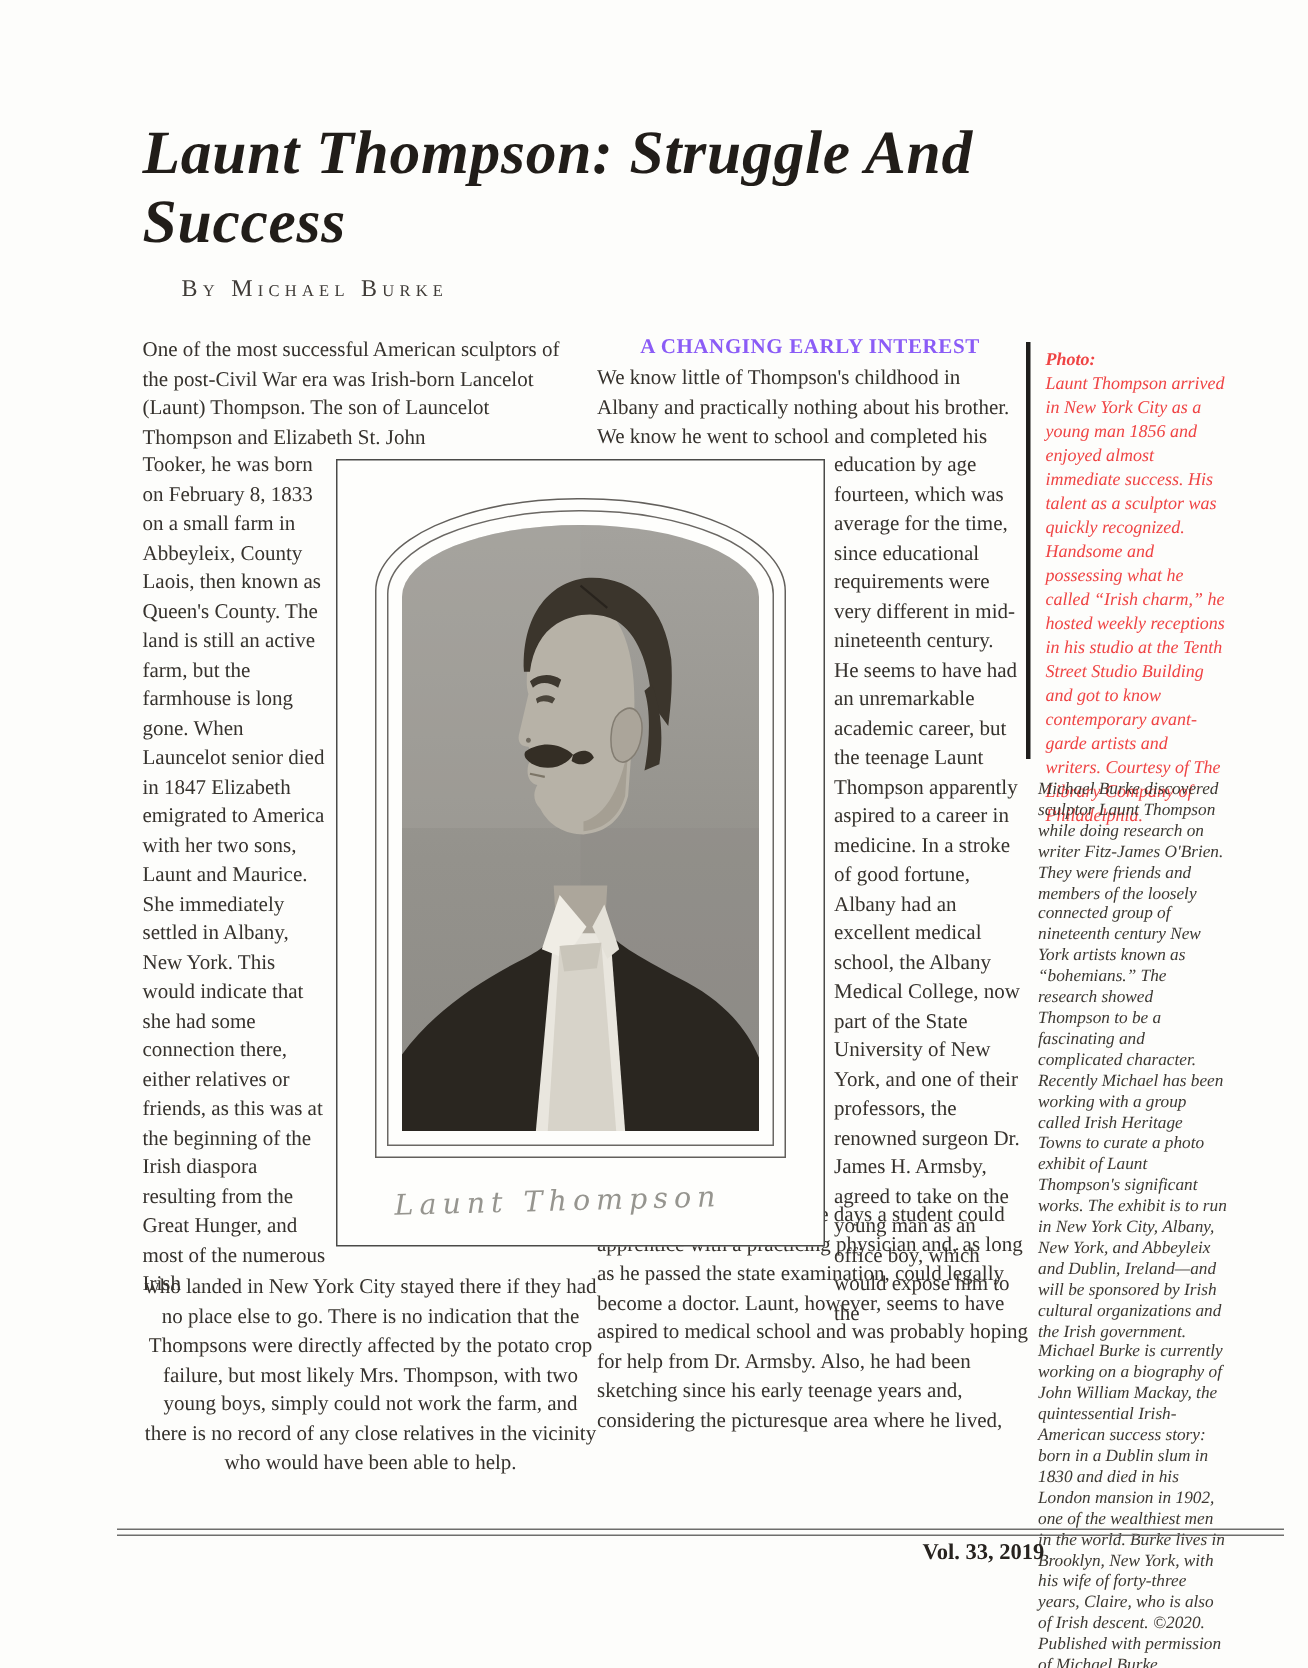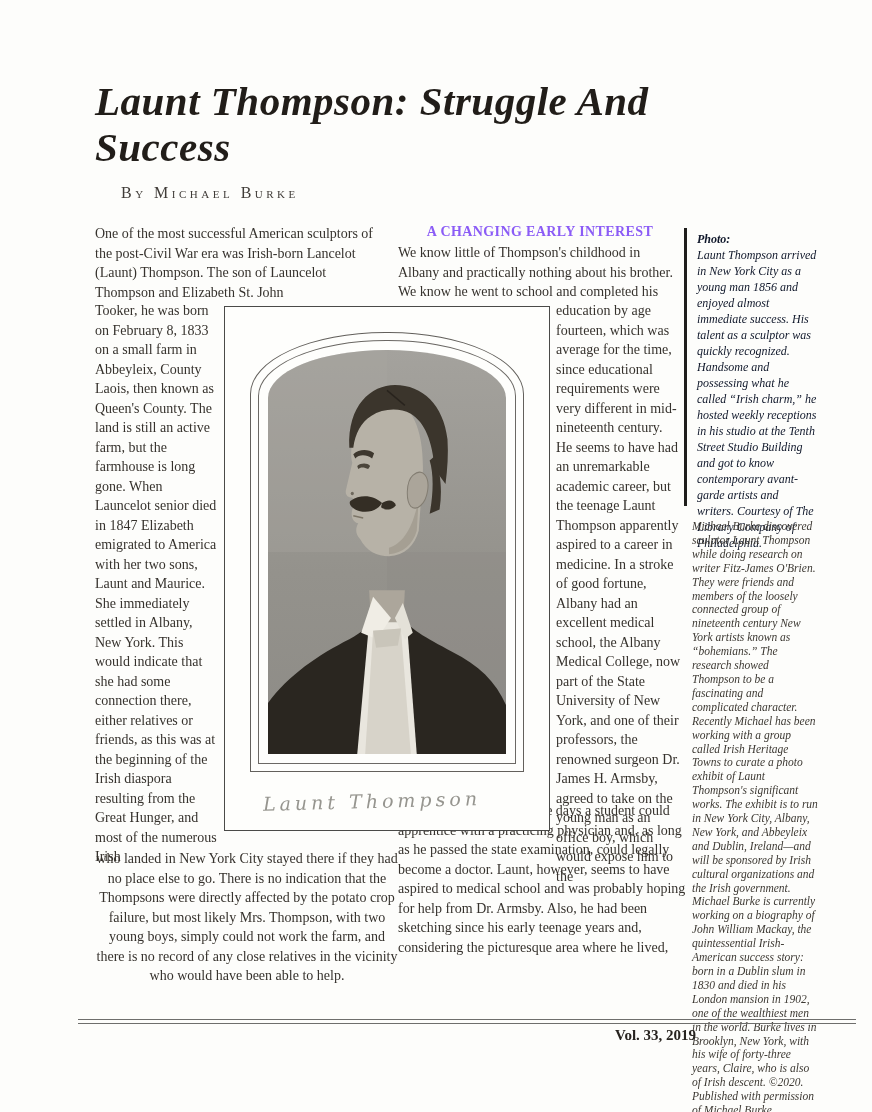--- a/index.html
+++ b/index.html
@@ -77,21 +77,21 @@
     transform:rotate(-1.5deg);
   }
 
   
   .sidebar-rule{
     position:absolute;left:684px;top:228px;width:3px;height:278px;
     background:#1f1e1c;
   }
   .photo-caption{
     position:absolute;left:697px;top:231px;width:120px;
-    font-style:italic;font-size:12px;line-height:16px;color:#0f172a;
+    font-style:italic;font-size:12px;line-height:16px;color:#ef4444;
   }
   .cap-label{font-weight:bold;}
   .author-bio{
     position:absolute;left:692px;top:520px;width:126px;
     font-style:italic;font-size:11.5px;line-height:13.9px;color:#3c3832;
   }
 
   
   .footer-rule{
     position:absolute;left:78px;top:1019px;width:778px;height:3px;

